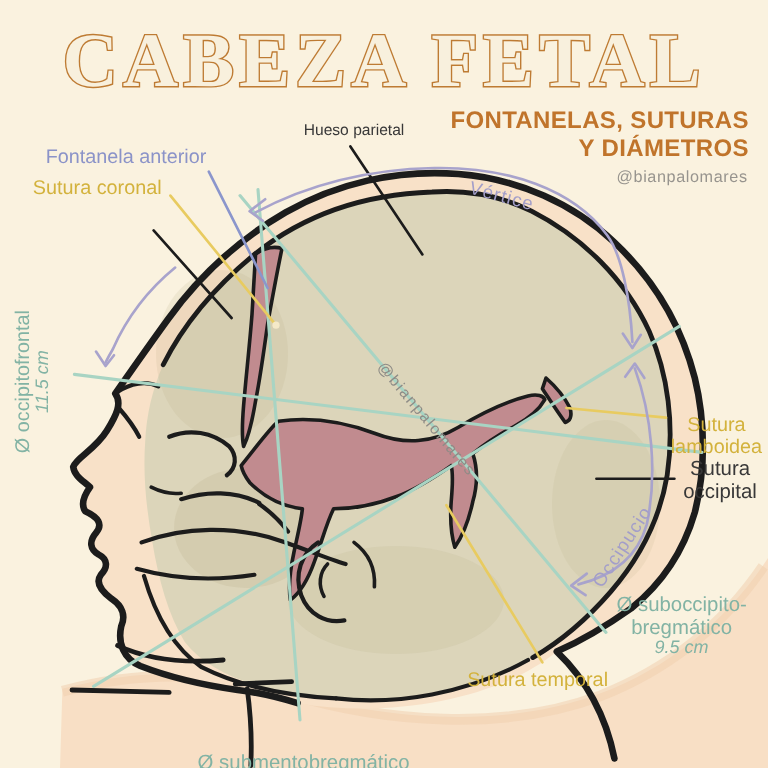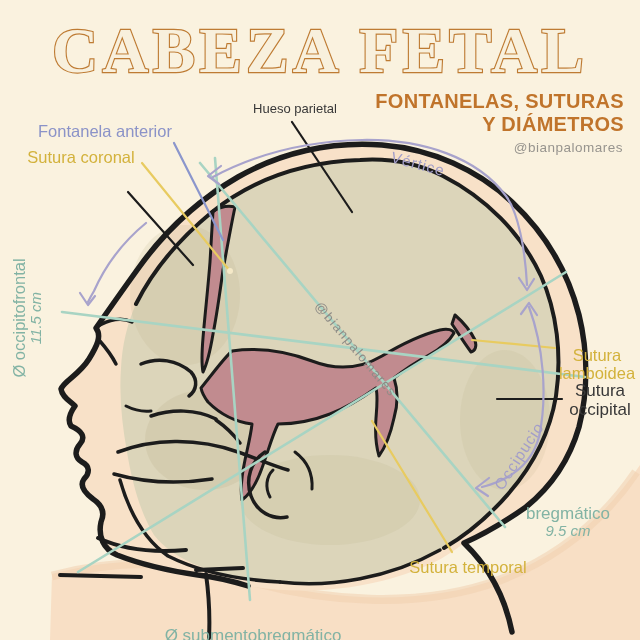--- a/index.html
+++ b/index.html
@@ -160,25 +160,26 @@
 </div>
 
 <div class="lbl black-lbl center" style="left:600px;top:400px;font-size:17px;">
   <div>Sutura</div>
   <div>occipital</div>
 </div>
 
 <div class="lbl region-lbl" style="left:519px;top:456px;transform:translate(-50%,-50%) rotate(-57deg);">Occipucio</div>
 
 <div class="lbl teal-lbl center" style="left:568px;top:522px;font-size:17px;">
+  <div>Ø suboccipito-</div>
   <div>bregmático</div>
   <span class="val">9.5 cm</span>
 </div>
 
-<div class="lbl yellow-lbl" style="left:448px;top:567px;margin-left:20px;">Sutura temporal</div>
+<div class="lbl yellow-lbl" style="left:448px;top:567px;">Sutura temporal</div>
 
 <div class="lbl teal-lbl center" style="left:253px;top:612px;font-size:17px;margin-top:32px;">
   <div>Ø submentobregmático</div>
   <span class="val">9.5 cm</span>
 </div>
 
 
 <div class="watermark">@bianpalomares</div>
 
 </div>

